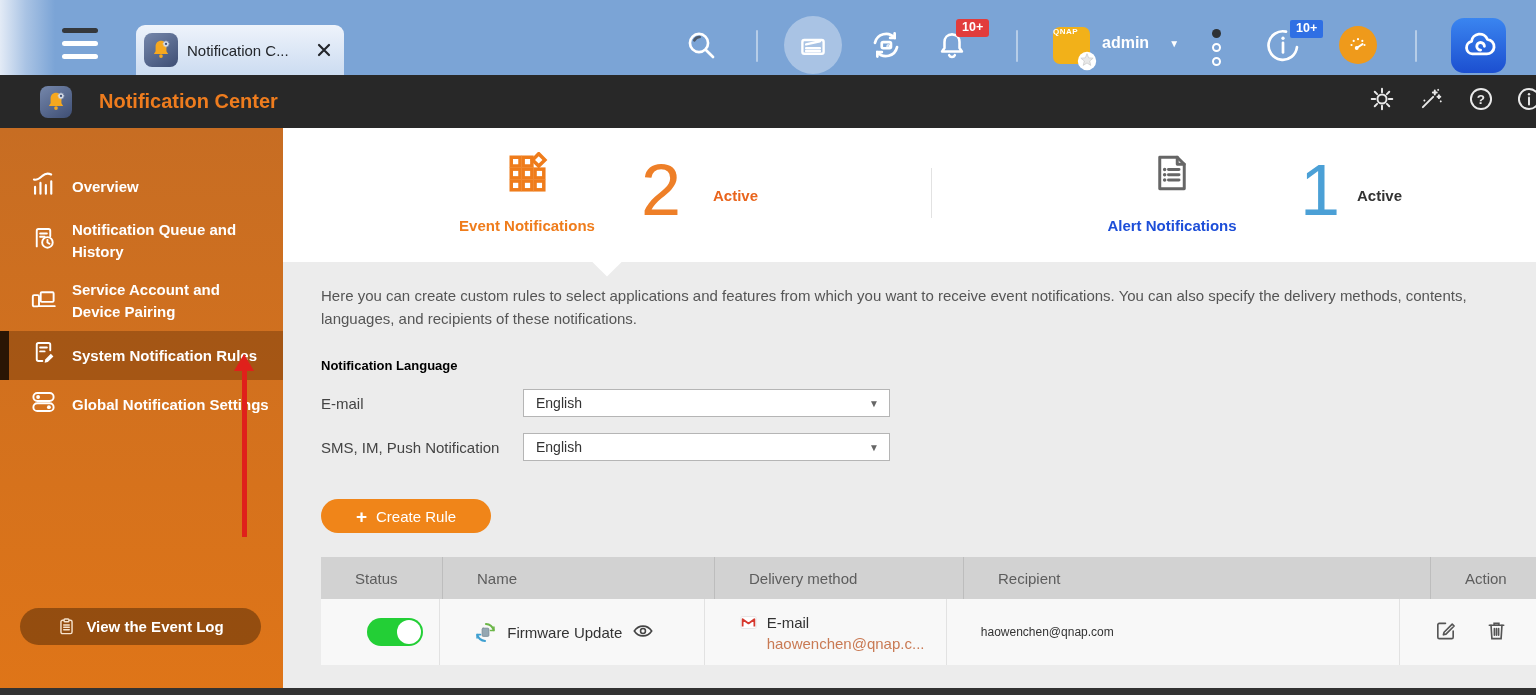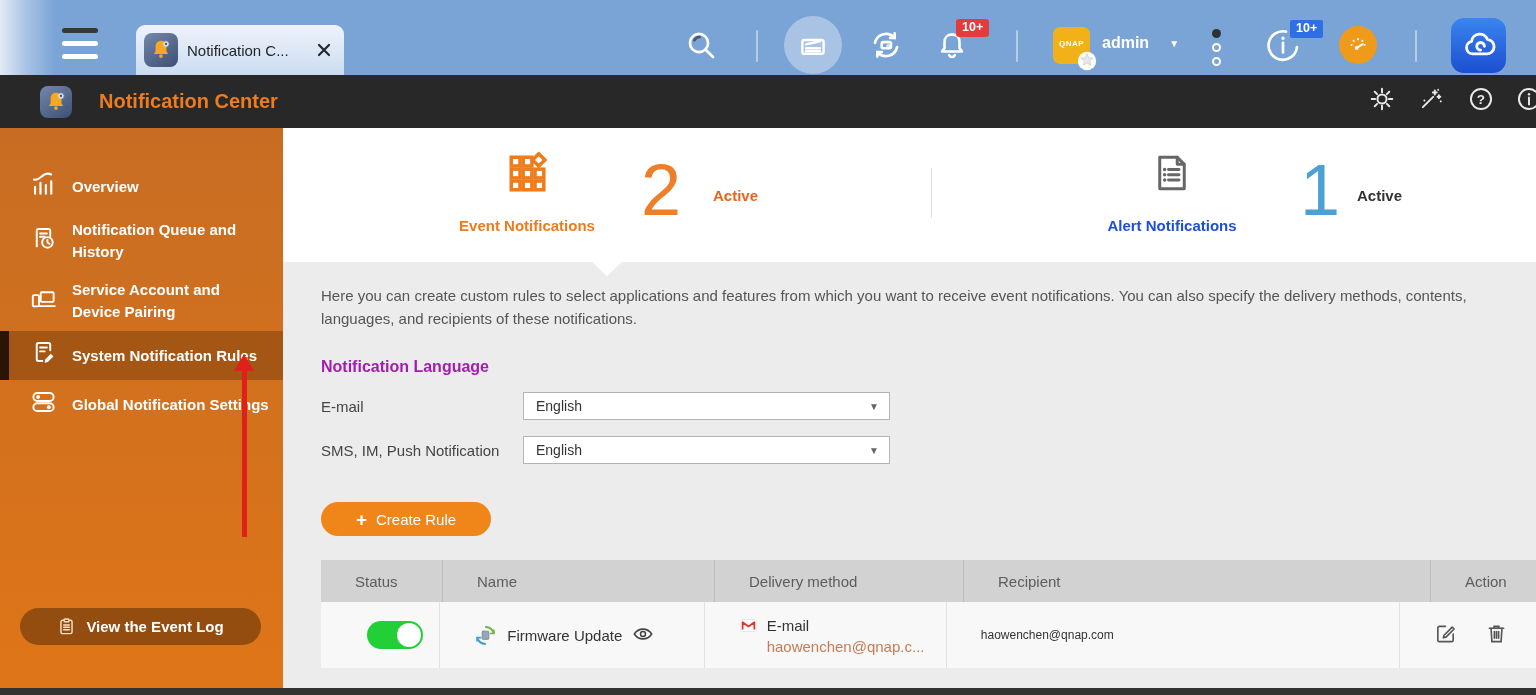--- a/index.html
+++ b/index.html
@@ -26,21 +26,21 @@
   .tb-icon { position:absolute; top:45px; transform:translate(-50%,-50%); color:#fff; cursor:pointer; }
   .tb-icon svg { display:block; }
   #inbox-halo { position:absolute; left:813px; top:45px; width:58px; height:58px; border-radius:50%;
     background:rgba(255,255,255,.35); transform:translate(-50%,-50%); cursor:pointer; }
   .badge { position:absolute; color:#fff; font-size:12.5px; font-weight:bold;
     padding:1px 6px 2px; border-radius:3px; line-height:15px; }
   #bell-badge { left:956px; top:19px; background:#e23c3c; }
   #info-badge { left:1290px; top:20px; background:#2f6fe4; border-radius:2px; }
   #qnap-logo { position:absolute; left:1053px; top:27px; width:37px; height:37px; border-radius:7px;
     background:#f2b119; cursor:pointer; }
-  #qnap-logo .qnap-txt { display:block; text-align:center; margin-top:12px;
+  #qnap-logo .qnap-txt { display:block; text-align:left; margin-top:0;
     font-size:8px; font-weight:bold; color:#fff; letter-spacing:.5px; }
   #qnap-star { position:absolute; right:-8px; bottom:-8px; width:22px; height:22px; }
   #admin-menu { position:absolute; left:1102px; top:34px; color:#fff; font-size:16px; font-weight:bold;
     display:flex; align-items:center; gap:20px; cursor:pointer; }
   #admin-menu .caret { font-size:10px; }
   #dots-menu { position:absolute; left:1212px; top:29px; cursor:pointer; }
   #dots-menu .dot { width:9px; height:9px; border-radius:50%; margin-bottom:5px; }
   #dots-menu .dot.filled { background:#2e3134; }
   #dots-menu .dot.hollow { border:2px solid #fff; }
   #gauge-btn { position:absolute; left:1358px; top:45px; width:38px; height:38px; border-radius:50%;
@@ -83,21 +83,21 @@
   .big-count { position:absolute; top:20px; font-size:72px; font-weight:100; line-height:84px; }
   #event-count { left:358px; color:#ee7f28; }
   #alert-count { left:1017px; color:#4ba0d6; }
   .tg-active { position:absolute; top:59px; font-size:15px; font-weight:bold; }
   #event-active { left:430px; color:#e9651d; }
   #alert-active { left:1074px; color:#333; }
   #tab-sep { position:absolute; left:648px; top:40px; width:1px; height:50px; background:#e2e2e2; }
 
   #contentarea { padding:22px 40px 0 38px; }
   #description { width:1165px; font-size:15px; line-height:23px; color:#555; }
-  #lang-heading { margin-top:28px; font-size:16px; font-weight:bold; color:#a21caf; }
+  #lang-heading { margin-top:28px; font-size:13px; font-weight:bold; color:#000000; }
   .form-row { margin-top:16px; display:flex; align-items:center; }
   .form-row:first-of-type { margin-top:26px; }
   .form-label { width:202px; font-size:15px; color:#444; }
   .select { width:367px; height:28px; background:#fff; border:1px solid #b5b5b5;
     display:flex; align-items:center; padding:0 10px 0 12px; font-size:14px; color:#333; cursor:pointer; }
   .select .sel-val { flex:1 1 auto; }
   .select .sel-caret { font-size:10px; color:#666; }
   #create-rule { margin-top:38px; width:170px; height:34px; border:none; border-radius:17px;
     background:#f08519; color:#fff; font-size:15px; font-family:inherit;
     display:flex; align-items:center; justify-content:center; gap:9px; cursor:pointer; }

